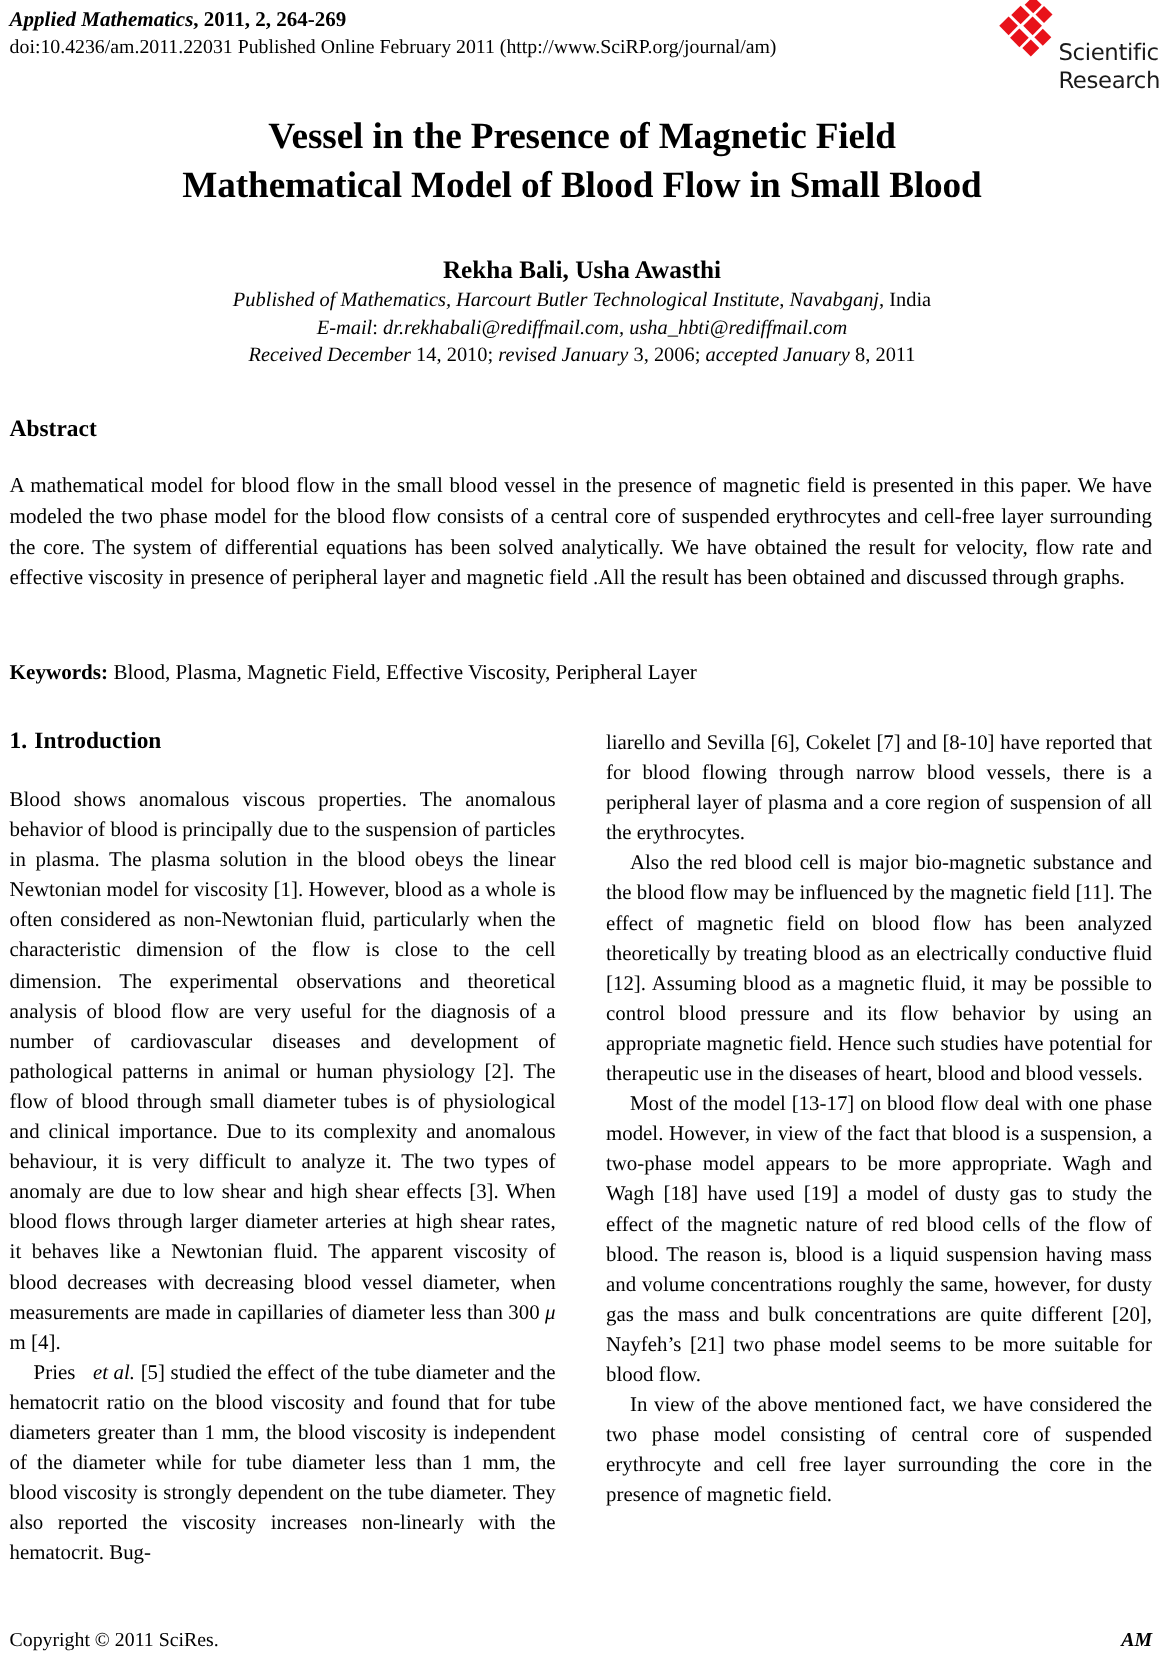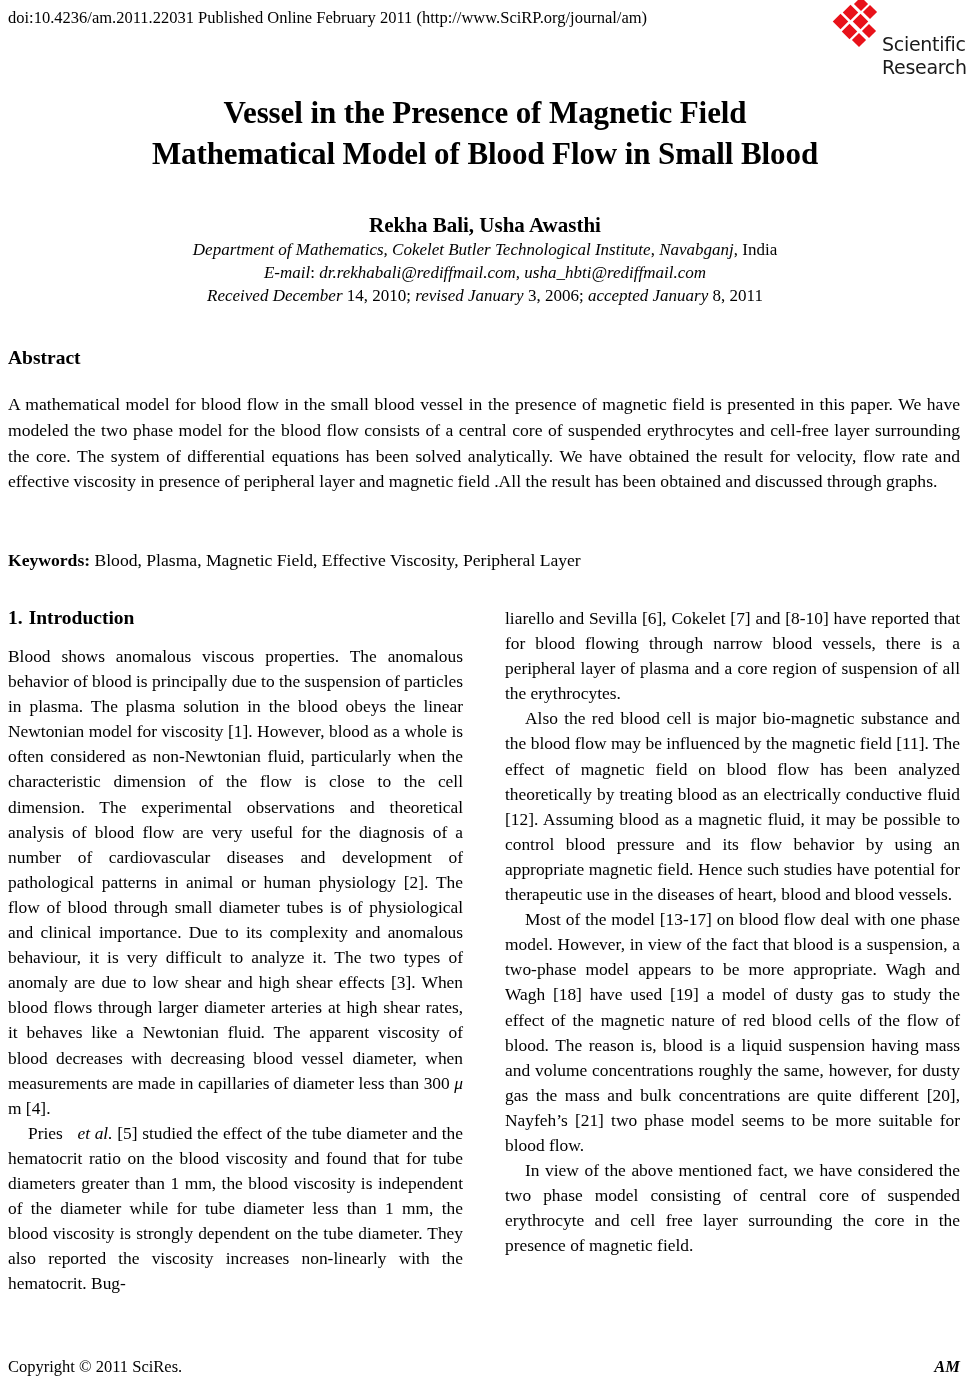--- a/index.html
+++ b/index.html
@@ -165,21 +165,21 @@
     width: 455px;
     height: 715px;
   }
   .col-left  { left: 0px; }
   .col-right { left: 497px; }
 
   .sec-heading {
     font-size: 19.5px;
     font-weight: bold;
     line-height: 24px;
-    margin: 0 0 14px 0;
+    margin: 0 0 24px 0;
   }
   .sec-heading .num { margin-right: 6px; }
 
   .col p {
     margin: 0;
     font-size: 17.4px;
     line-height: 25.1px;
     text-align: justify;
     text-justify: inter-word;
     hyphens: none;
@@ -209,20 +209,21 @@
     font-style: italic;
     font-weight: bold;
   }
 </style>
 </head>
 <body>
 
 <div class="page">
 
   <div class="runhead">
+    <div class="runhead-line1"><span class="runhead-journal">Applied Mathematics</span><span class="runhead-cite">, 2011, 2, 264-269</span></div>
     <div class="runhead-line2">doi:10.4236/am.2011.22031 Published Online February 2011 (http://www.SciRP.org/journal/am)</div>
   </div>
 
   <div class="logo">
     <div class="logo-mark">
       <span class="dmd" style="left:1px;  top:10px; width:11px; height:11px;"></span>
       <span class="dmd" style="left:11px; top:1px;  width:11px; height:11px;"></span>
       <span class="dmd" style="left:22px; top:-7px; width:10px; height:10px;"></span>
       <span class="dmd" style="left:10px; top:20px; width:11px; height:11px;"></span>
       <span class="dmd" style="left:21px; top:10px; width:11px; height:11px;"></span>
@@ -236,21 +237,21 @@
     </div>
   </div>
 
   <div class="title">
     <div>Vessel in the Presence of Magnetic Field</div>
     <div>Mathematical Model of Blood Flow in Small Blood</div>
   </div>
 
   <div class="authors">
     <div class="author-names">Rekha Bali, Usha Awasthi</div>
-    <div class="affil"><span>Department of Mathematics, Cokelet Butler Technological Institute</span><span class="rm">, </span><span>Navabganj</span><span class="rm">, India</span></div>
+    <div class="affil"><span>Published of Mathematics, Harcourt Butler Technological Institute</span><span class="rm">, </span><span>Navabganj</span><span class="rm">, India</span></div>
     <div class="affil"><span>E-mail</span><span class="rm">: </span><span>dr.rekhabali@rediffmail.com, usha_hbti@rediffmail.com</span></div>
     <div class="dates"><span>Received December</span><span class="rm"> 14, 2010; </span><span>revised January</span><span class="rm"> 3, 2006; </span><span>accepted January</span><span class="rm"> 8, 2011</span></div>
   </div>
 
   <div class="abstract-heading">Abstract</div>
   <div class="abstract-body">A mathematical model for blood flow in the small blood vessel in the presence of magnetic field is presented in this paper. We have modeled the two phase model for the blood flow consists of a central core of suspended erythrocytes and cell-free layer surrounding the core. The system of differential equations has been solved analytically. We have obtained the result for velocity, flow rate and effective viscosity in presence of peripheral layer and magnetic field .All the result has been obtained and discussed through graphs.</div>
 
   <div class="keywords"><b>Keywords:</b><span> Blood, Plasma, Magnetic Field, Effective Viscosity, Peripheral Layer</span></div>
 
   <div class="columns">

